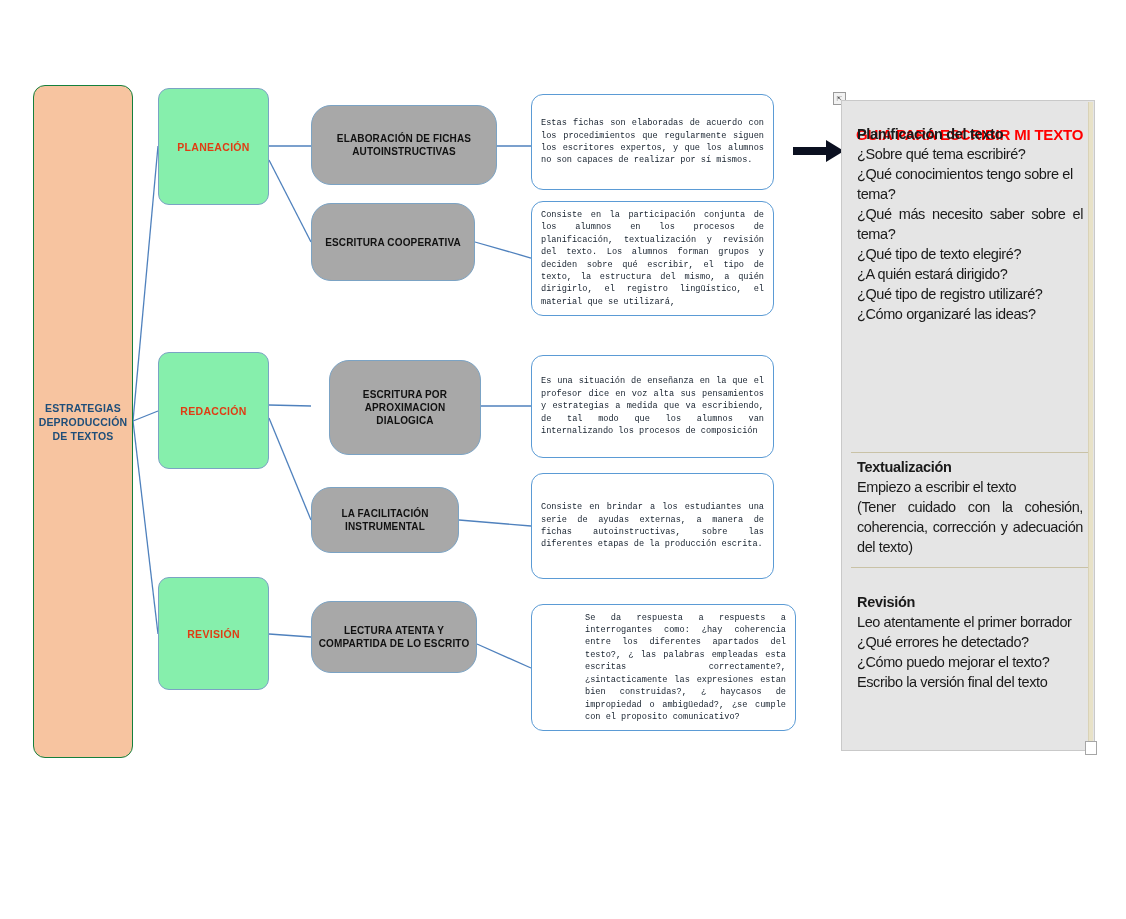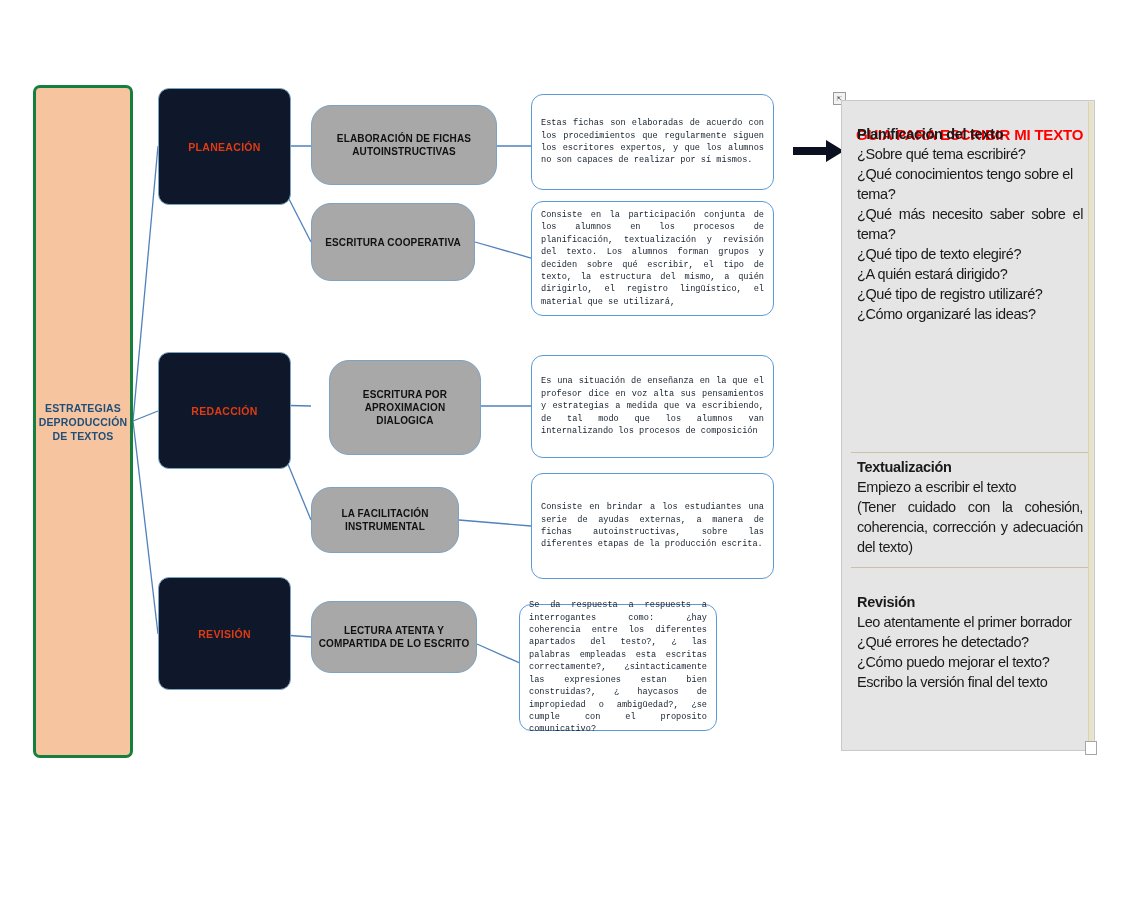--- a/index.html
+++ b/index.html
@@ -41,37 +41,37 @@
     text-align: center;
   }
 
   
   .root-box {
     left: 33px;
     top: 85px;
     width: 100px;
     height: 673px;
     background: #f7c4a0;
-    border: 3px solid #15803d;
-    border-radius: 7px;
+    border: 1px solid #15803d;
+    border-radius: 12px;
   }
   .root-label {
     color: #1f4e79;
     font-weight: bold;
     font-size: 10.5px;
     line-height: 14px;
     letter-spacing: .2px;
   }
 
   
   .stage-box {
-    background: #0f172a;
+    background: #86efac;
     border: 1px solid #7ba3c4;
     border-radius: 11px;
-    width: 133px;
+    width: 111px;
   }
   .stage-label {
     color: #e03c13;
     font-weight: bold;
     font-size: 10.5px;
     letter-spacing: .3px;
   }
   #stage-planeacion { left: 158px; top: 88px;  height: 117px; }
   #stage-redaccion  { left: 158px; top: 352px; height: 117px; }
   #stage-revision   { left: 158px; top: 577px; height: 113px; }
@@ -113,21 +113,21 @@
     color: #16212e;
     text-align: justify;
     padding: 0 9px;
     width: 100%;
     box-sizing: border-box;
   }
   #desc-0 { left: 531px; top: 94px;  width: 243px; height: 96px; }
   #desc-1 { left: 531px; top: 201px; width: 243px; height: 115px; }
   #desc-2 { left: 531px; top: 355px; width: 243px; height: 103px; }
   #desc-3 { left: 531px; top: 473px; width: 243px; height: 106px; }
-  #desc-4 { left: 519px; top: 604px; width: 198px; height: 127px; }
+  #desc-4 { left: 531px; top: 604px; width: 265px; height: 127px; padding-left: 44px; }
 
   
   .big-arrow {
     position: absolute;
     left: 793px;
     top: 138px;
     width: 52px;
     height: 26px;
   }
 

